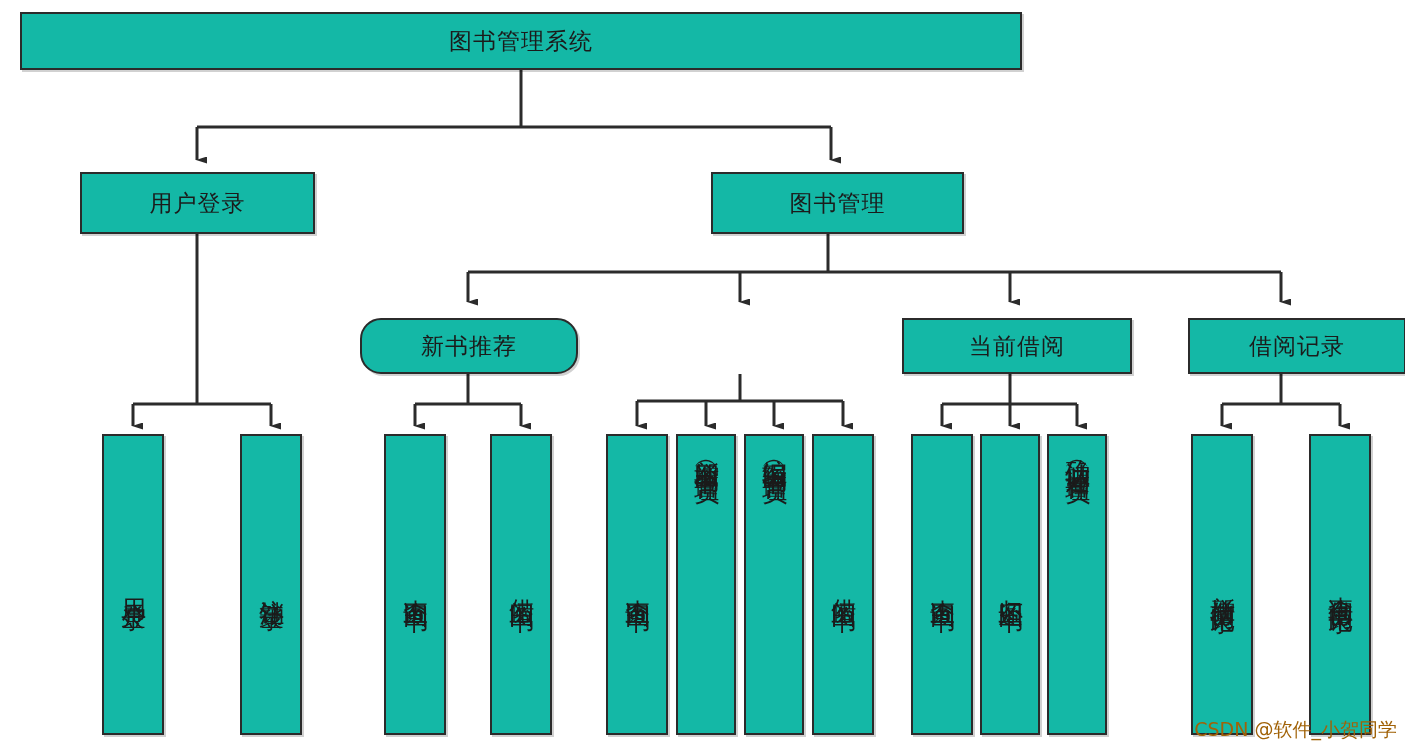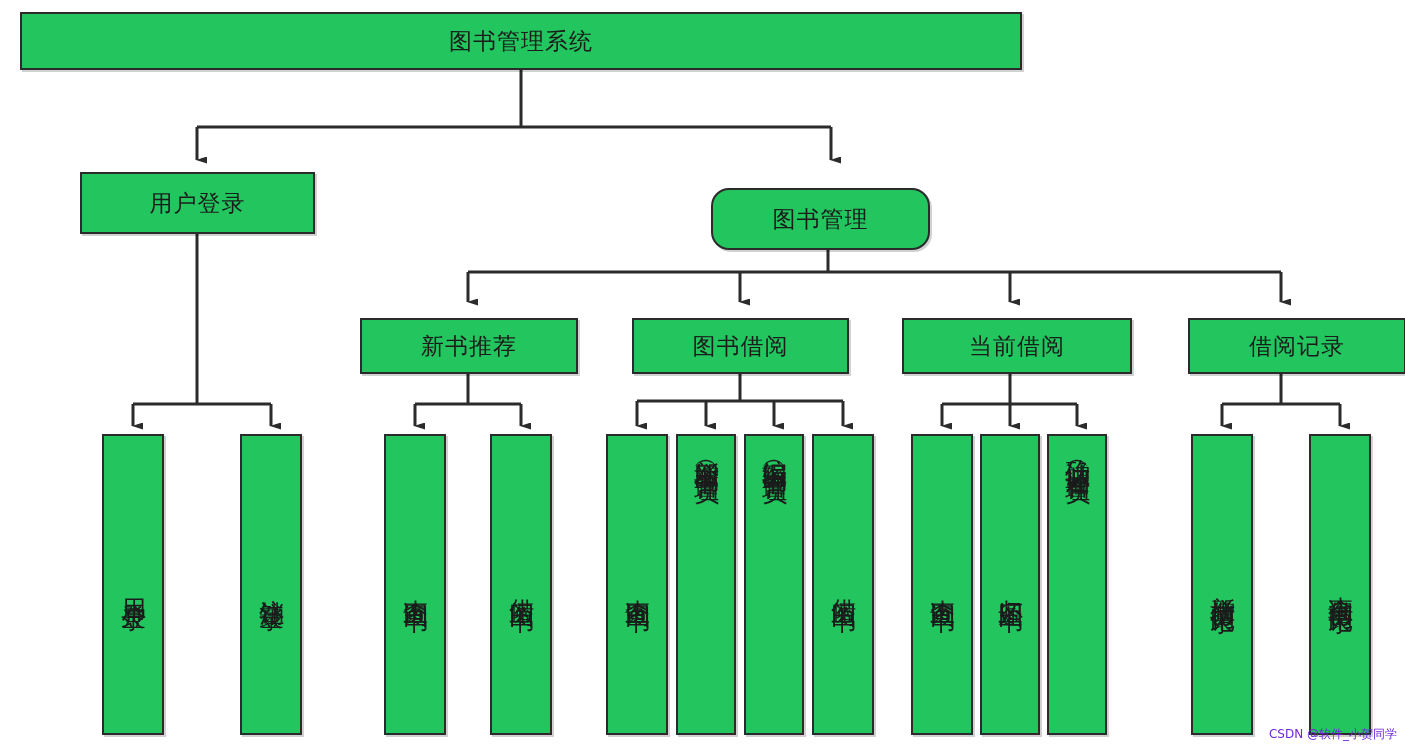--- a/index.html
+++ b/index.html
@@ -22,21 +22,21 @@
     position: absolute;
     left: 0;
     top: 0;
     width: 1405px;
     height: 747px;
     pointer-events: none;
   }
   .node {
     position: absolute;
     box-sizing: border-box;
-    background: #22c55e;
+    background: #14b8a6;
     border: 2px solid #2b2b2b;
     box-shadow: 2px 2px 0 rgba(0,0,0,0.18);
     display: flex;
     align-items: center;
     justify-content: center;
     color: #1b1b1b;
   }
   .node.horiz {
     font-size: 23px;
     line-height: 1.15;
@@ -58,22 +58,22 @@
     text-align: left;
   }
   .node.vert.centered {
     align-items: center;
     padding-top: 0;
   }
   .watermark {
     position: absolute;
     right: 8px;
     bottom: 4px;
-    font-size: 12px;
-    color: #6d28d9;
+    font-size: 19px;
+    color: #a16207;
     white-space: nowrap;
     font-family: "DejaVu Sans", "Liberation Sans", sans-serif;
   }
 </style>
 </head>
 <body>
 
 <div id="canvas">
 
   <svg id="wires" viewBox="0 0 1405 747">
@@ -126,29 +126,26 @@
     </g>
   </svg>
 
   <div class="node horiz" style="left:20px; top:12px; width:1002px; height:58px;">
     <span>图书管理系统</span>
   </div>
 
   <div class="node horiz" style="left:80px; top:172px; width:235px; height:62px;">
     <span>用户登录</span>
   </div>
-  <div class="node horiz" style="left:711px; top:188px; width:219px; height:62px;border-radius:18px;">
+  <div class="node horiz" style="left:711px; top:172px; width:253px; height:62px;">
     <span>图书管理</span>
   </div>
 
-  <div class="node horiz" style="left:360px; top:318px; width:218px; height:56px;">
+  <div class="node horiz" style="left:360px; top:318px; width:218px; height:56px;border-radius:21px;">
     <span>新书推荐</span>
-  </div>
-  <div class="node horiz" style="left:632px; top:318px; width:217px; height:56px;">
-    <span>图书借阅</span>
   </div>
   <div class="node horiz" style="left:902px; top:318px; width:230px; height:56px;">
     <span>当前借阅</span>
   </div>
   <div class="node horiz" style="left:1172px; top:318px; width:218px; height:56px;margin-left:16px;">
     <span>借阅记录</span>
   </div>
 
   <div class="node vert centered" style="left:102px; top:434px; width:62px; height:301px;">
     <span class="vtext">用户登录</span>

